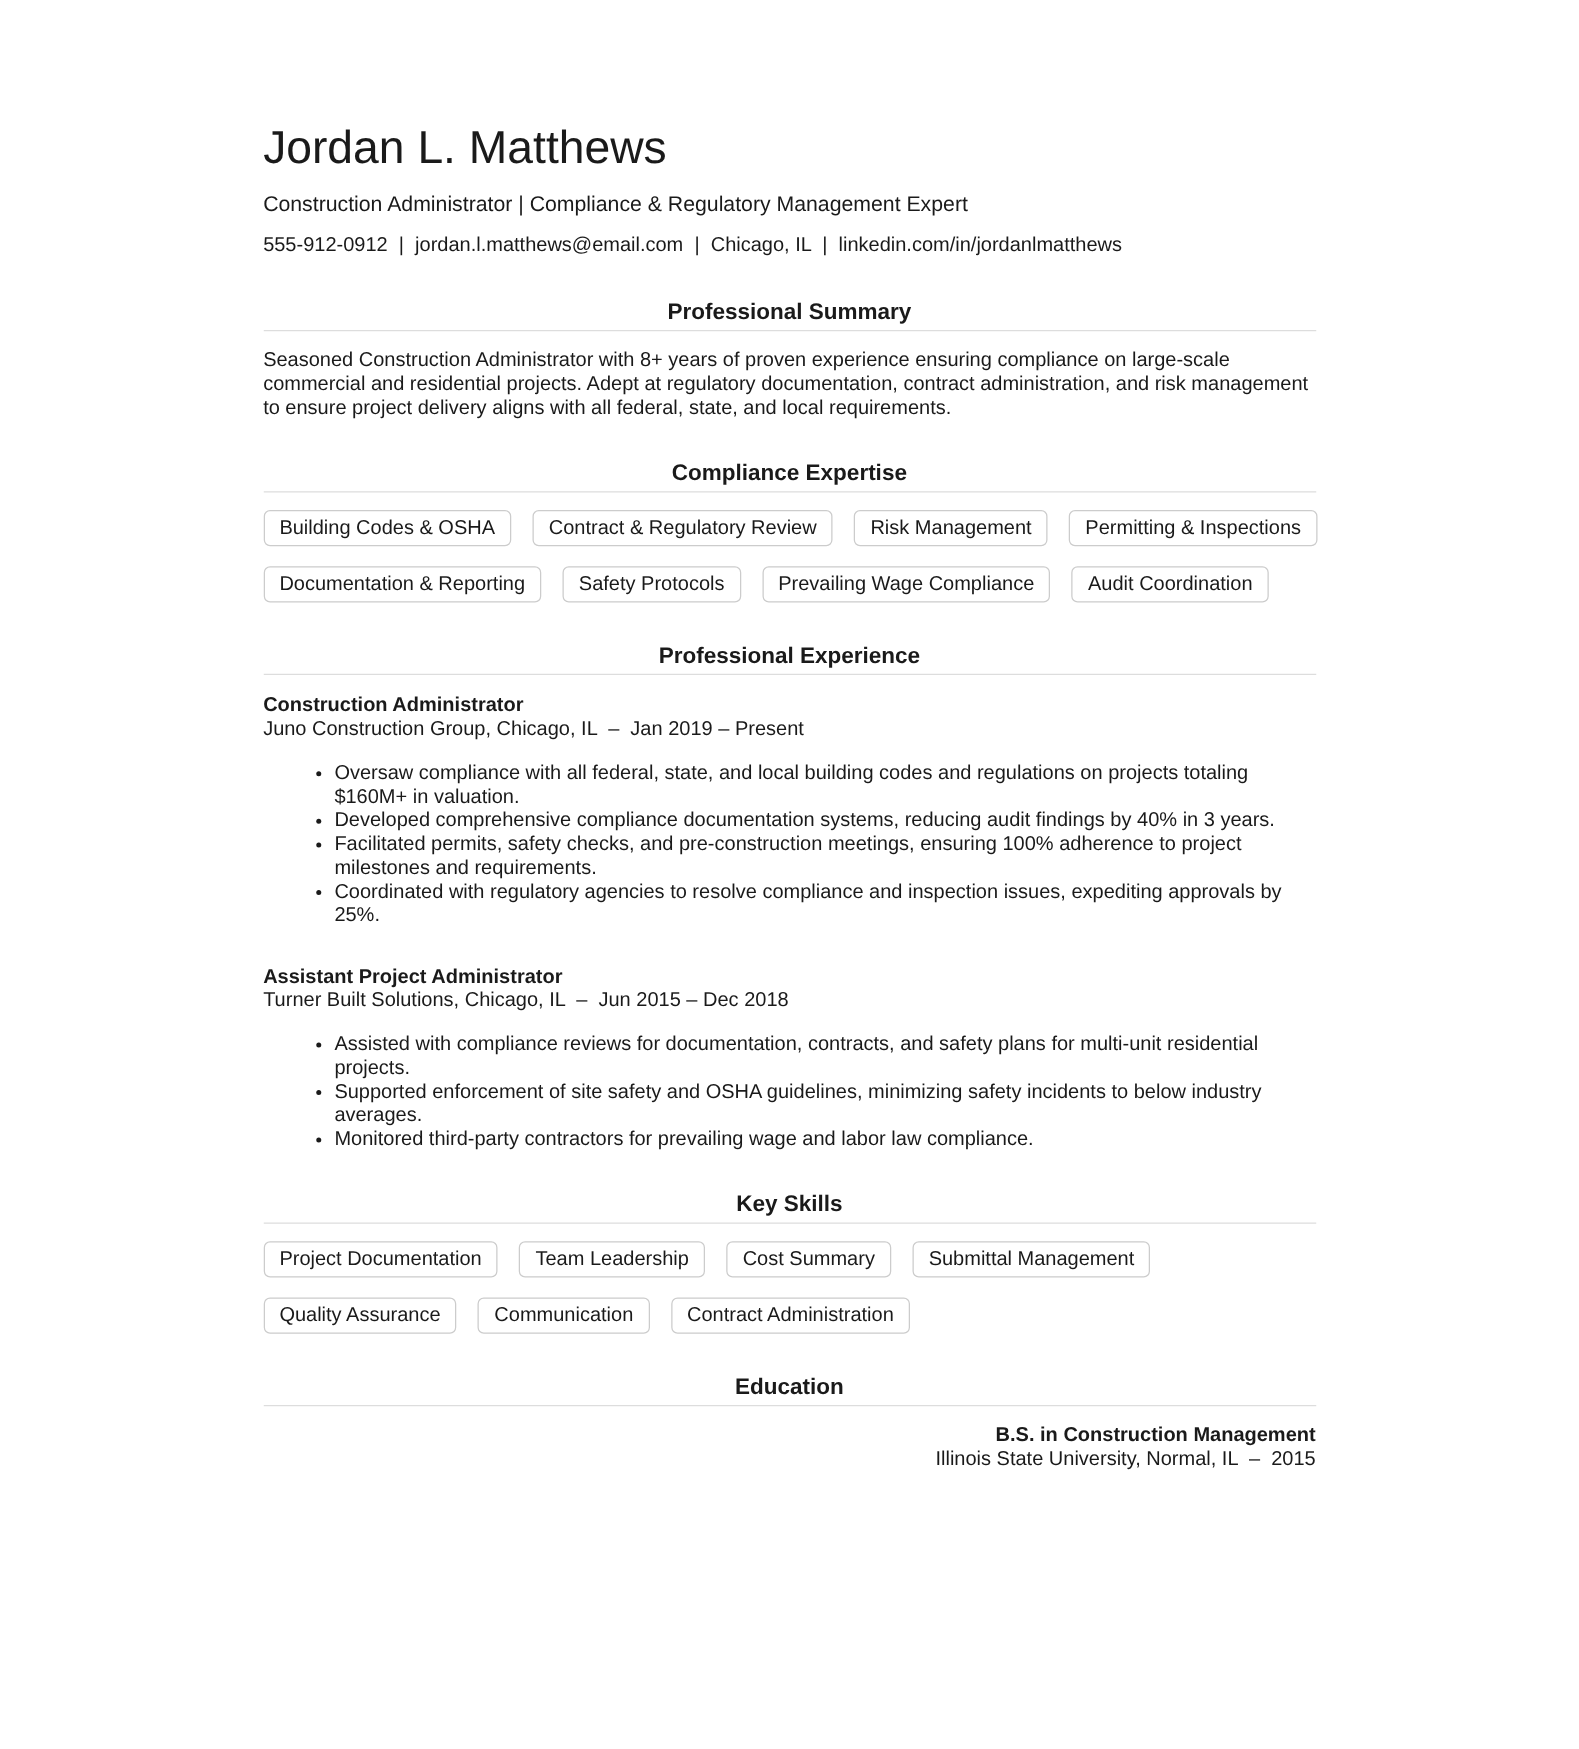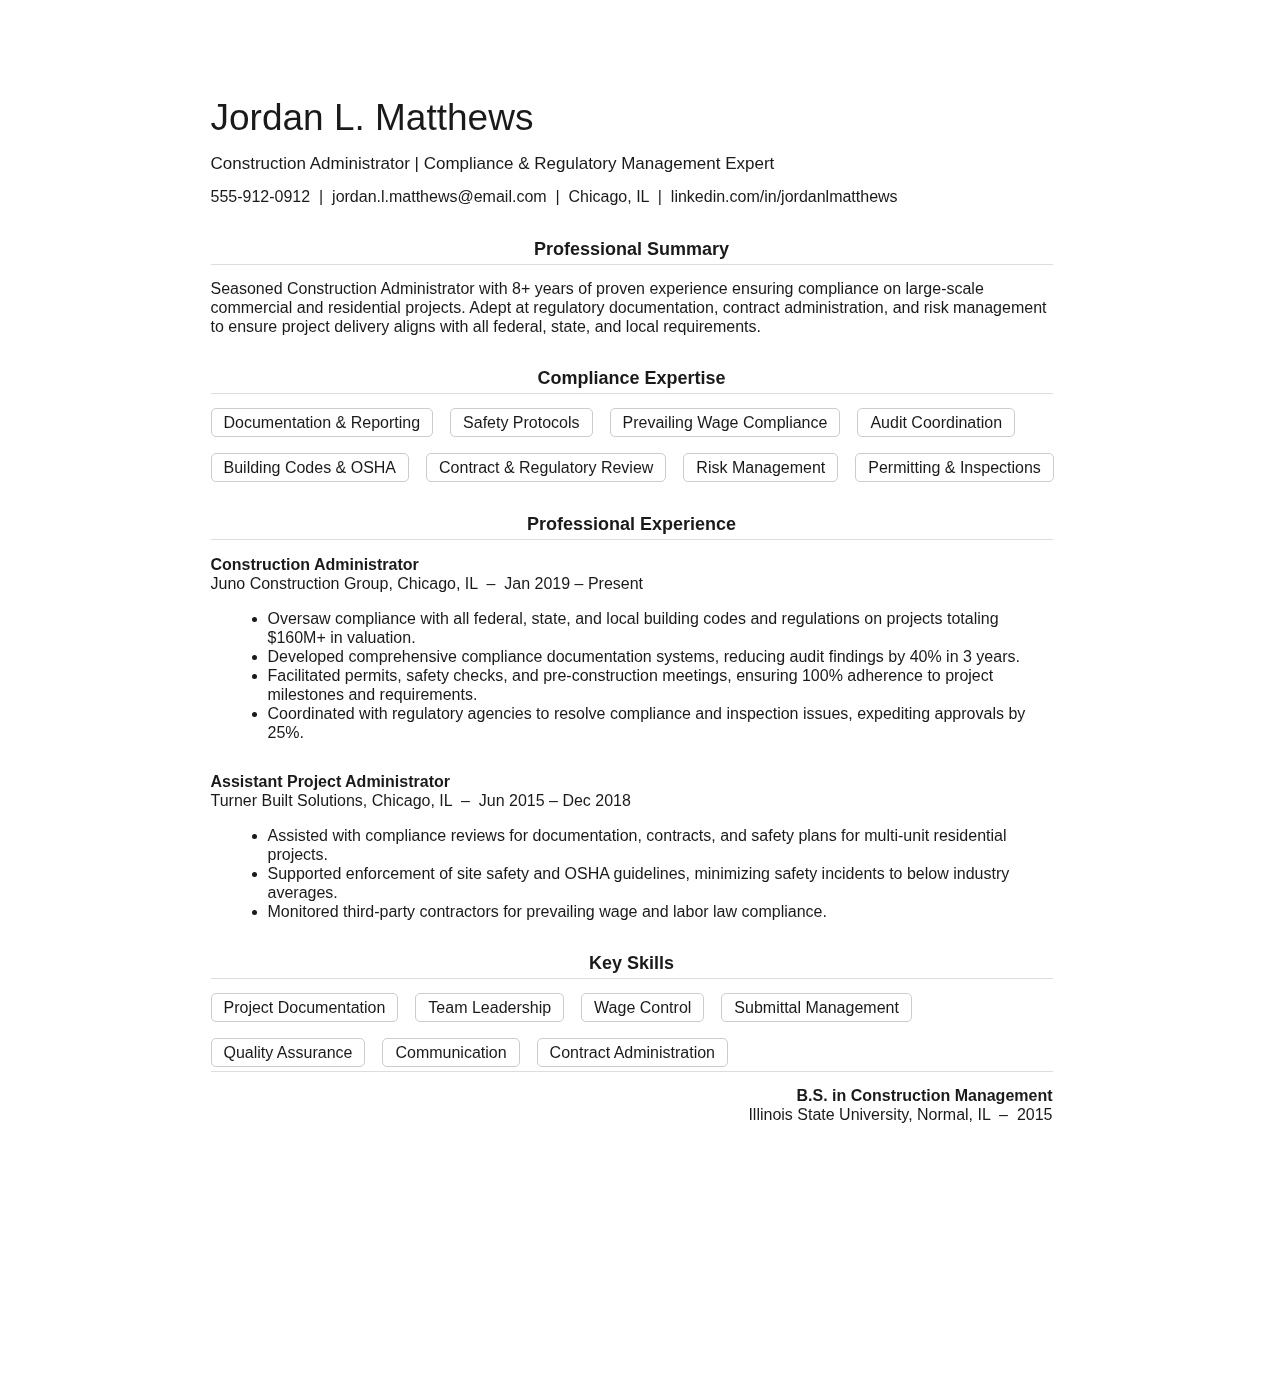--- a/index.html
+++ b/index.html
@@ -108,30 +108,30 @@
   <section>
     <h2 class="sec-h">Professional Summary</h2>
     <hr class="rule">
     <p class="summary">Seasoned Construction Administrator with 8+ years of proven experience ensuring compliance on large-scale commercial and residential projects. Adept at regulatory documentation, contract administration, and risk management to ensure project delivery aligns with all federal, state, and local requirements.</p>
   </section>
 
   <section>
     <h2 class="sec-h">Compliance Expertise</h2>
     <hr class="rule">
     <div class="tag-row">
+        <span class="tag">Building Codes &amp; OSHA</span>
+        <span class="tag">Contract &amp; Regulatory Review</span>
+        <span class="tag">Risk Management</span>
+        <span class="tag">Permitting &amp; Inspections</span>
+      </div>
+    <div class="tag-row">
         <span class="tag">Documentation &amp; Reporting</span>
         <span class="tag">Safety Protocols</span>
         <span class="tag">Prevailing Wage Compliance</span>
         <span class="tag">Audit Coordination</span>
-      </div>
-    <div class="tag-row">
-        <span class="tag">Building Codes &amp; OSHA</span>
-        <span class="tag">Contract &amp; Regulatory Review</span>
-        <span class="tag">Risk Management</span>
-        <span class="tag">Permitting &amp; Inspections</span>
       </div>
   </section>
 
   <section>
     <h2 class="sec-h">Professional Experience</h2>
     <hr class="rule">
 
     <div class="job">
       <div class="job-title">Construction Administrator</div>
       <div class="job-meta">Juno Construction Group, Chicago, IL  –  Jan 2019 – Present</div>
@@ -153,31 +153,32 @@
         </ul>
     </div>
   </section>
 
   <section>
     <h2 class="sec-h">Key Skills</h2>
     <hr class="rule">
     <div class="tag-row">
         <span class="tag">Project Documentation</span>
         <span class="tag">Team Leadership</span>
-        <span class="tag">Wage Control</span>
+        <span class="tag">Cost Summary</span>
         <span class="tag">Submittal Management</span>
       </div>
     <div class="tag-row">
         <span class="tag">Quality Assurance</span>
         <span class="tag">Communication</span>
         <span class="tag">Contract Administration</span>
       </div>
   </section>
 
   <section>
+    <h2 class="sec-h">Education</h2>
     <hr class="rule">
     <div class="edu-block">
       <div class="edu-degree">B.S. in Construction Management</div>
       <div class="edu-school">Illinois State University, Normal, IL  –  2015</div>
     </div>
   </section>
 
 
 </div>
 

